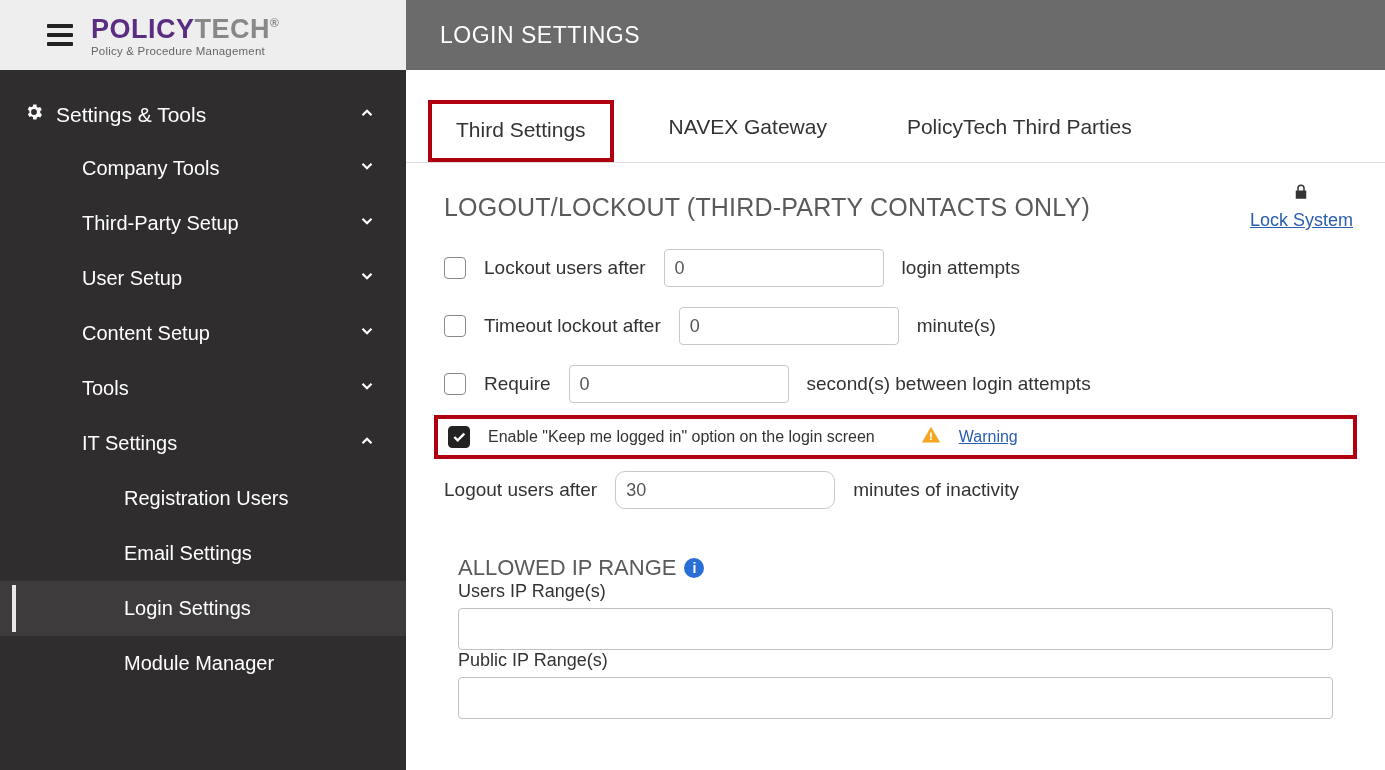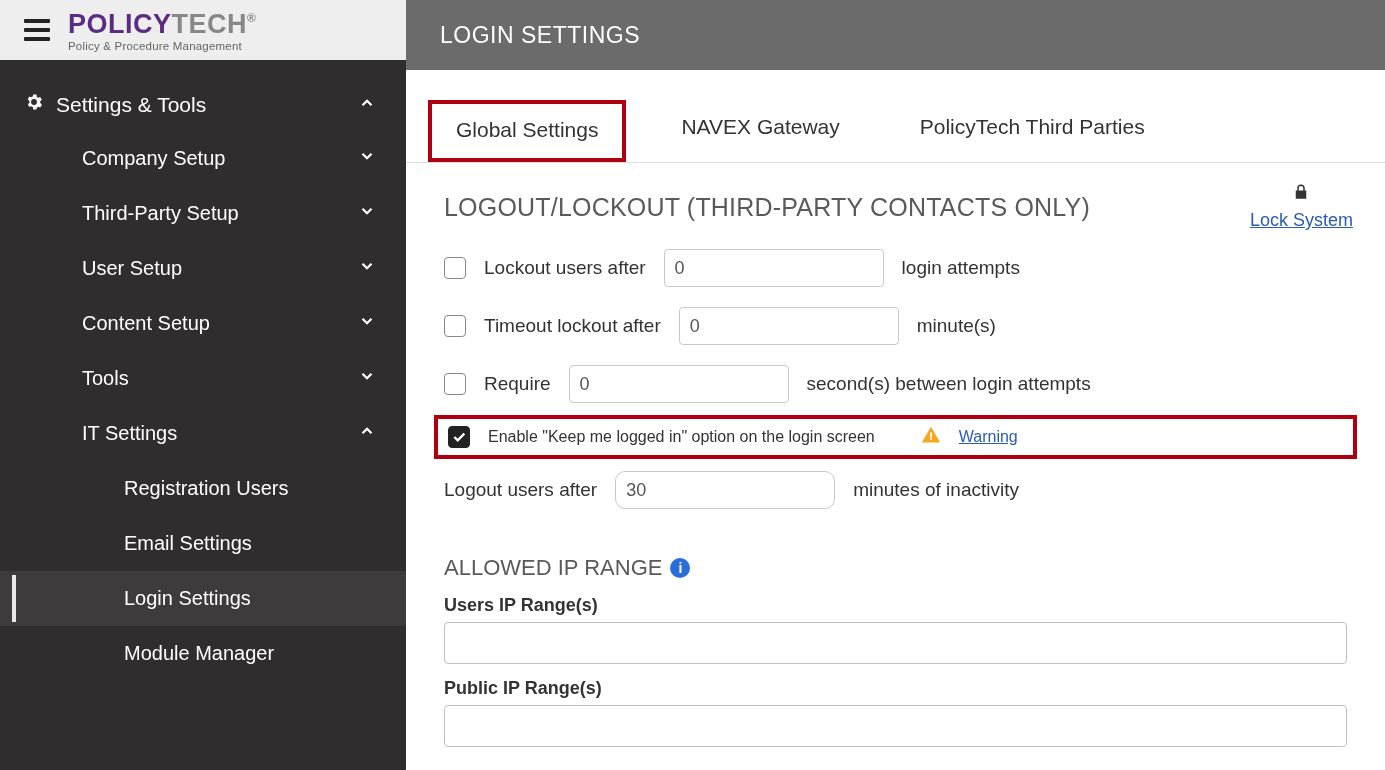--- a/index.html
+++ b/index.html
@@ -1,19 +1,19 @@
 <!DOCTYPE html>
 <html><head>
 <meta charset="utf-8">
 <style>
 * { box-sizing: border-box; margin: 0; padding: 0; }
 body { font-family: "Segoe UI", Arial, sans-serif; background: #efefef; color: #333; }
 .app { display: flex; width: 1385px; height: 770px; background: #fff; filter: drop-shadow(0 6px 10px rgba(0,0,0,0.35)); }
 .left-col { width: 406px; display: flex; flex-direction: column; }
-.logo-bar { height: 60px; background: #eeeeee; display: flex; align-items: center; padding-left: 24px; gap: 18px; }
+.logo-bar { height: 70px; background: #eeeeee; display: flex; align-items: center; padding-left: 47px; gap: 18px; }
 .hamburger { width: 26px; height: 22px; display: flex; flex-direction: column; justify-content: space-between; cursor: pointer; }
 .hamburger span { height: 4px; background: #222; border-radius: 1px; }
 .logo-text { display: flex; flex-direction: column; }
 .logo-main { font-size: 27px; font-weight: 800; letter-spacing: 0.5px; color: #5b2d82; display: flex; align-items: flex-start; }
 .logo-main .tech { color: #888; font-weight: 700; }
 .logo-main .reg { font-size: 12px; color: #888; margin-top: 2px; }
 .logo-sub { font-size: 11.5px; color: #666; letter-spacing: 0.2px; }
 .sidebar { flex: 1; background: #2f2d2e; color: #fff; padding-top: 18px; overflow: hidden; }
 .side-head { display: flex; align-items: center; padding: 14px 24px; font-size: 21px; gap: 12px; position: relative; cursor: pointer; }
 .side-head .chev { position: absolute; right: 30px; }
@@ -37,24 +37,24 @@
 .lock-link svg { width:18px; height:18px; }
 .form-area { padding: 8px 38px 0; }
 .frow { display:flex; align-items:center; gap:18px; padding: 10px 0; font-size:19px; color:#333; }
 .chk { width:22px; height:22px; border:1.5px solid #888; border-radius:4px; display:flex; align-items:center; justify-content:center; cursor:pointer; flex-shrink:0; }
 .chk.checked { background:#222; border-color:#222; }
 .chk.checked svg { width:16px; height:16px; }
 .tinput { height:38px; border:1px solid #c8c8c8; border-radius:4px; padding:0 10px; font-size:18px; color:#555; }
 .highlight-row { border:4px solid #b00010; padding:6px 10px; display:flex; align-items:center; gap:18px; margin:2px -10px; }
 .warn-icon svg { width:20px; height:20px; }
 .warn-link { color:#2a5db0; text-decoration:underline; cursor:pointer; }
-.section2 { padding: 36px 38px 0; }
+.section2 { padding: 36px 52px 0; }
 .sec2-title { font-size: 22px; color:#5a5a5a; display:flex; align-items:center; gap:8px; }
 .info-badge { width:20px; height:20px; background:#2a6fd6; border-radius:50%; color:#fff; font-weight:700; display:flex; align-items:center; justify-content:center; font-size:14px; }
-.flabel { font-weight:700; font-size:18px; margin-top:14px; }
+.flabel { font-weight:400; font-size:18px; }
 .full-input { width:100%; height:42px; border:1px solid #c0c0c0; border-radius:4px; margin-top:6px; padding:0 10px; }
 </style>
 </head>
 <body>
 
 <div class="app">
   <div class="left-col">
     <div class="logo-bar">
       <div class="hamburger">
           <span></span>
@@ -75,21 +75,21 @@
         <span class="gear-icon"><svg viewBox="0 0 24 24" fill="#fff">
               <path d="M19.4 13a7.6 7.6 0 000-2l2-1.6-2-3.4-2.4 1a7.4 7.4 0 00-1.7-1L15 3h-4l-.4 2.4a7.4 7.4 0 00-1.7 1l-2.4-1-2 3.4L6.6 11a7.6 7.6 0 000 2l-2 1.6 2 3.4 2.4-1a7.4 7.4 0 001.7 1L11 21h4l.4-2.4a7.4 7.4 0 001.7-1l2.4 1 2-3.4zM12 15.5A3.5 3.5 0 1115.5 12 3.5 3.5 0 0112 15.5z"></path>
             </svg></span>
         <span>Settings &amp; Tools</span>
         <span class="chev"><svg viewBox="0 0 24 24" fill="none" stroke="#fff" stroke-width="3">
               <path d="M6 15l6-6 6 6"></path>
             </svg></span>
       </div>
 
       <div class="side-item">
-        <span>Company Setup</span>
+        <span>Company Tools</span>
         <span class="chev"><svg viewBox="0 0 24 24" fill="none" stroke="#fff" stroke-width="3">
               <path d="M6 9l6 6 6-6"></path>
             </svg></span>
       </div>
       <div class="side-item">
         <span>Third-Party Setup</span>
         <span class="chev"><svg viewBox="0 0 24 24" fill="none" stroke="#fff" stroke-width="3">
               <path d="M6 9l6 6 6-6"></path>
             </svg></span>
       </div>
@@ -122,21 +122,21 @@
       <div class="sub-item">Email Settings</div>
       <div class="sub-item active">Login Settings</div>
       <div class="sub-item">Module Manager</div>
     </div>
   </div>
 
   <div class="right-col">
     <div class="page-header">LOGIN SETTINGS</div>
     <div class="content">
       <div class="tabs">
-        <div class="tab active">Global Settings</div>
+        <div class="tab active">Third Settings</div>
         <div class="tab">NAVEX Gateway</div>
         <div class="tab">PolicyTech Third Parties</div>
       </div>
 
       <div class="lock-row">
         <div class="section-title">LOGOUT/LOCKOUT (THIRD-PARTY CONTACTS ONLY)</div>
         <div class="lock-link">
           <span><svg viewBox="0 0 24 24" fill="#333">
                 <path d="M17 10V7a5 5 0 00-10 0v3H5v11h14V10zm-8-3a3 3 0 016 0v3H9z"></path>
               </svg></span>

